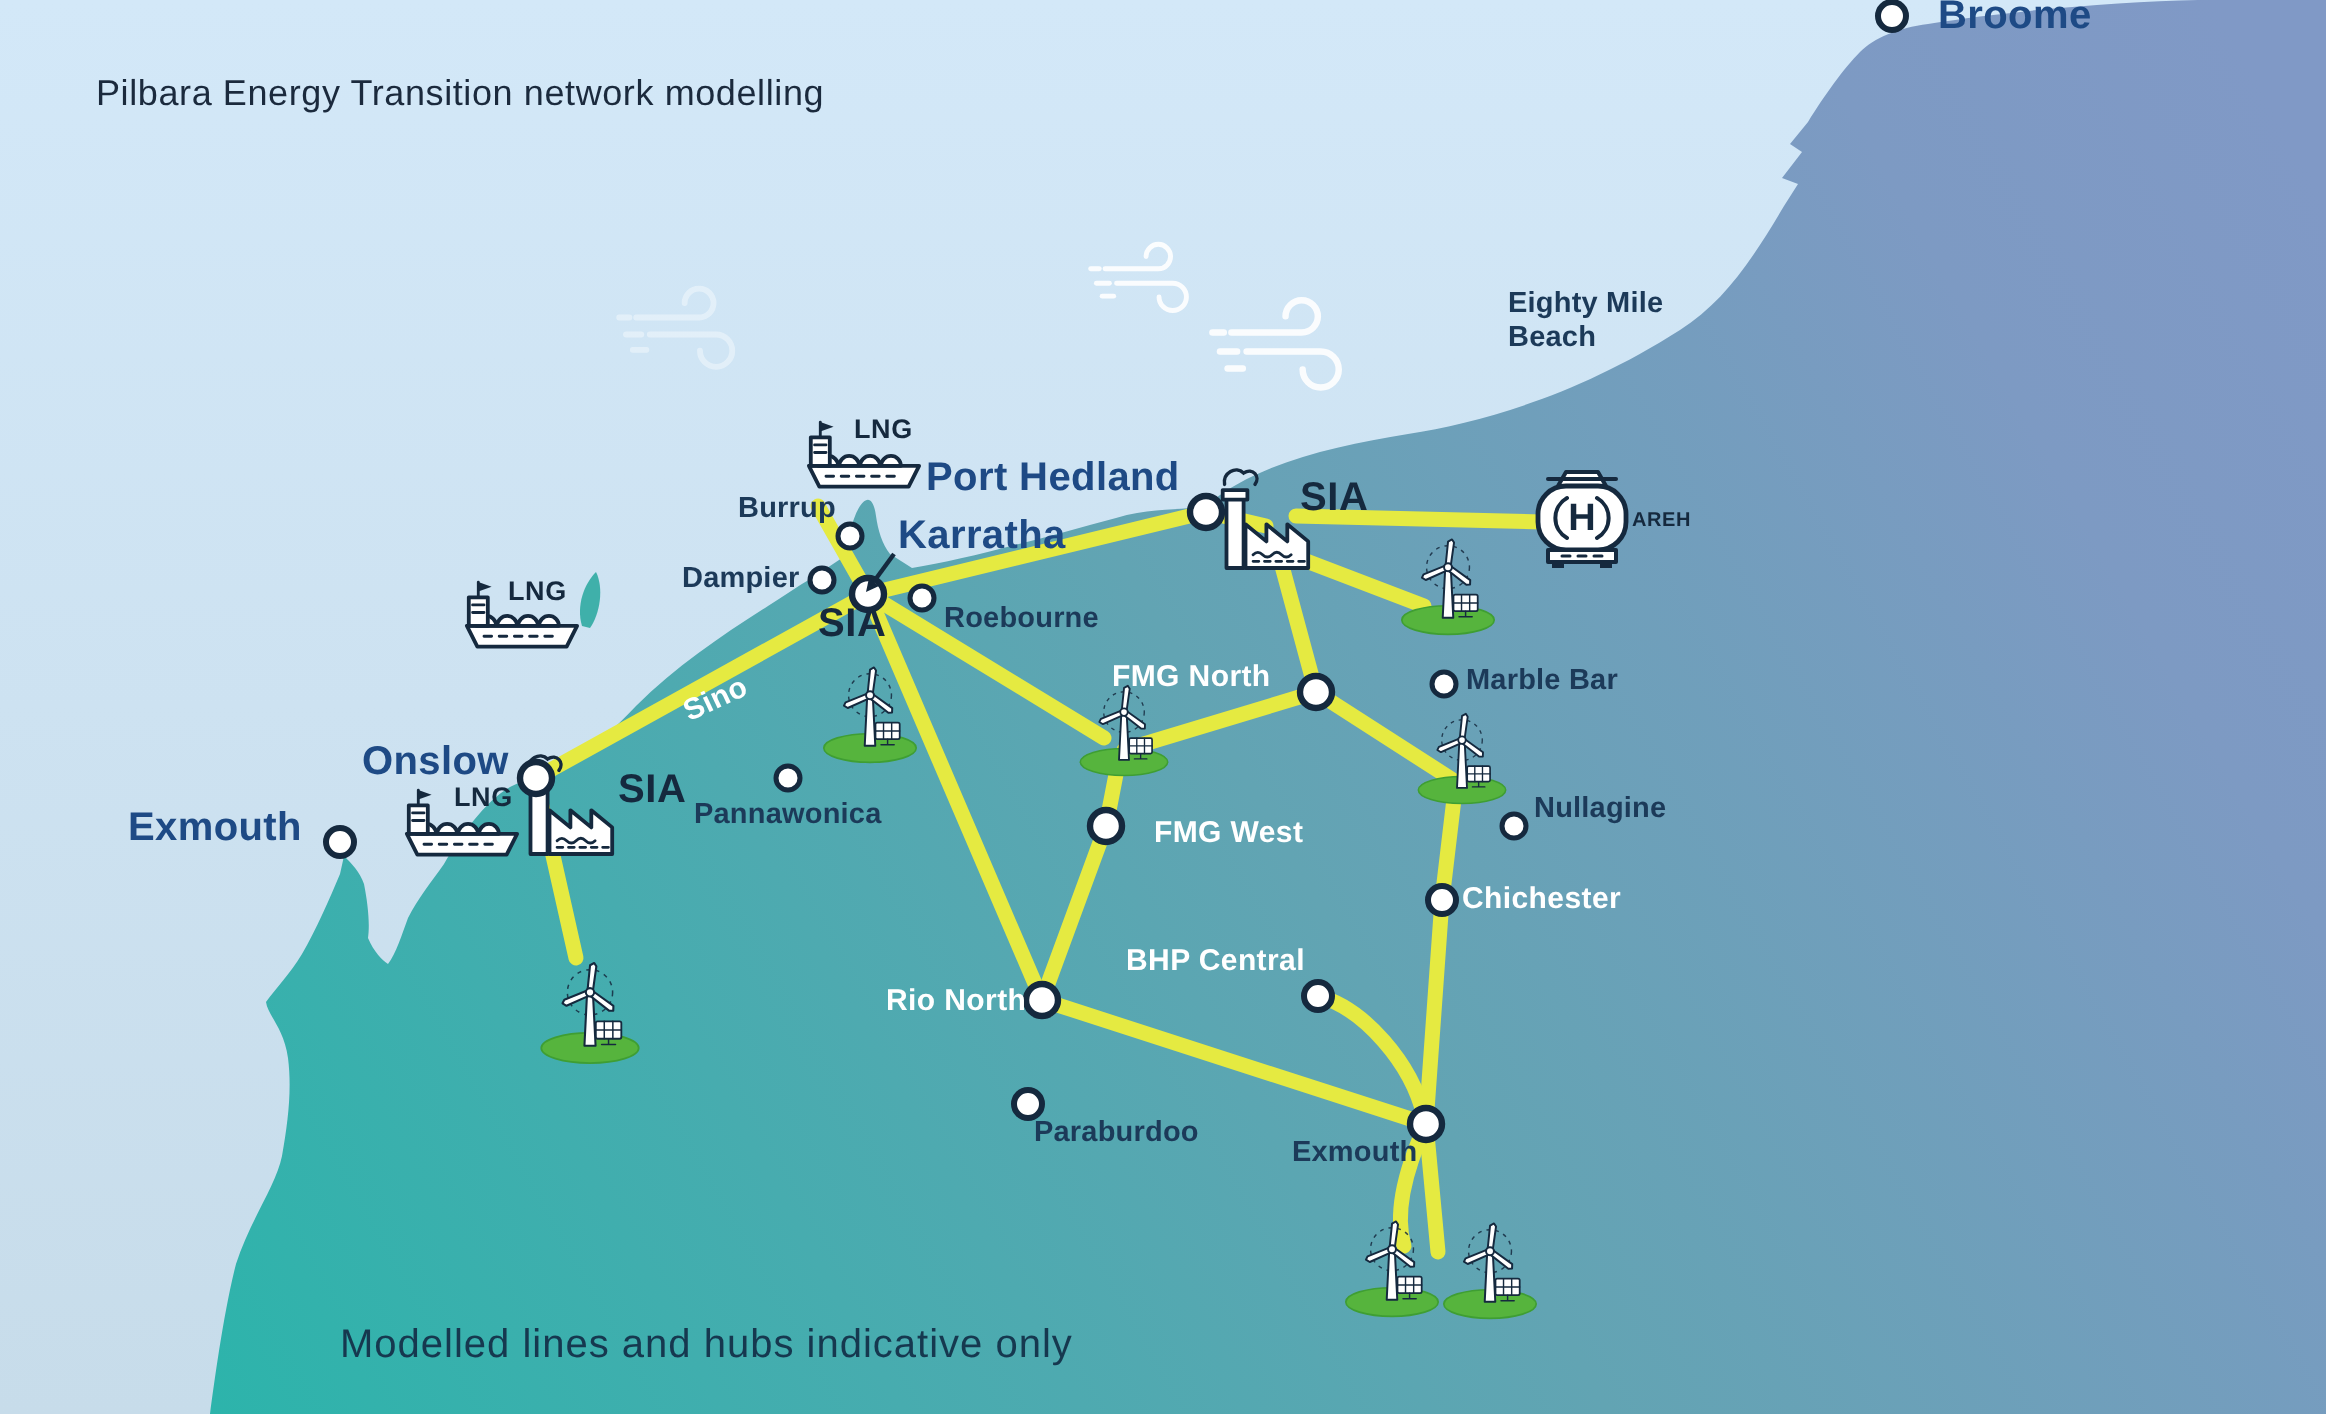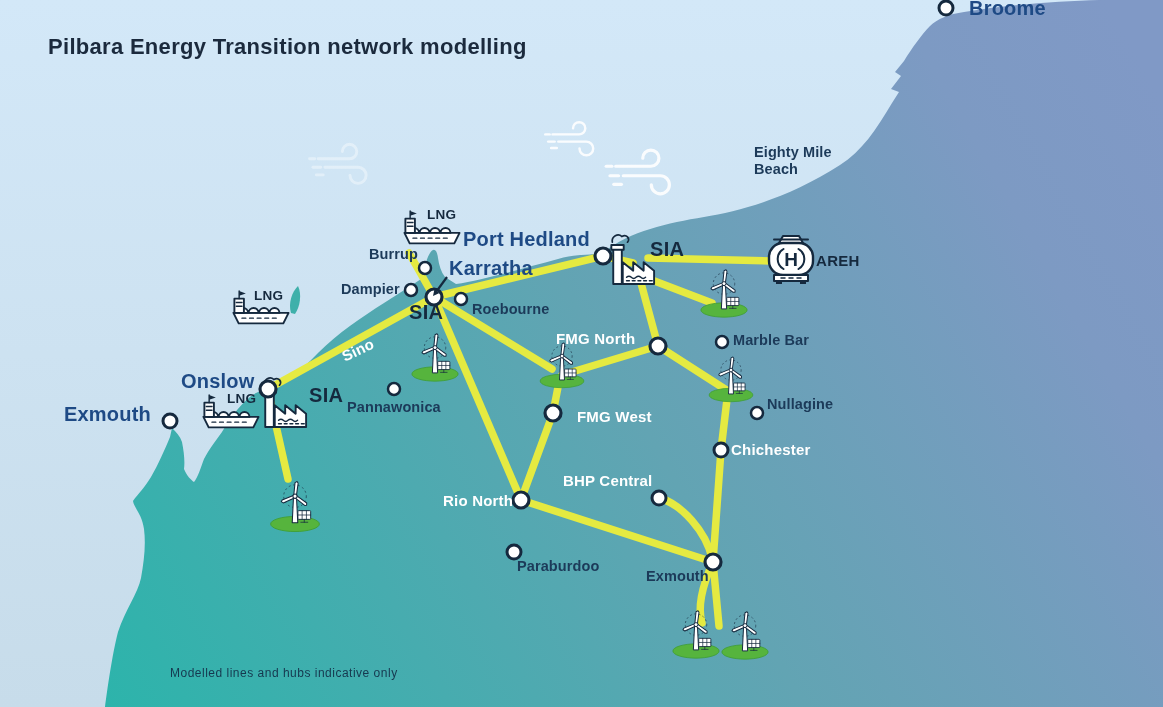--- a/index.html
+++ b/index.html
@@ -18,23 +18,23 @@
   .wtower,.whub,.wblade{fill:#fff;stroke:var(--icon_outline);stroke-width:1.8;stroke-linejoin:round;}
   .wdash{fill:none;stroke:var(--icon_outline);stroke-width:1.3;stroke-dasharray:3.5 4.5;opacity:.85;}
   .gust{stroke:var(--gust);stroke-width:3.4;fill:none;stroke-linecap:round;}
   .tankH{font:700 19px "Liberation Sans",sans-serif;fill:var(--icon_outline);text-anchor:middle;dominant-baseline:central;}
   
   .lbl{position:absolute;transform:translate(0,-50%);line-height:1.18;white-space:pre-line;letter-spacing:.2px;}
   .lbl.major{font-size:20px;font-weight:700;color:var(--major_label);}
   .lbl.town{font-size:14.5px;font-weight:700;color:var(--town_label);letter-spacing:.1px;}
   .lbl.hub{font-size:15px;font-weight:700;color:var(--hub_label);}
   .lbl.icon{font-size:20px;font-weight:700;color:var(--icon_label);letter-spacing:.3px;}
-  .title{position:absolute;transform:translate(0,-50%);font-size:22px;font-weight:700;
+  .title{position:absolute;transform:translate(0,-50%);font-size:18px;font-weight:400;
          color:var(--title_color);letter-spacing:.3px;}
-  .footnote{position:absolute;transform:translate(0,-50%);font-size:12px;font-weight:400;
+  .footnote{position:absolute;transform:translate(0,-50%);font-size:20px;font-weight:400;
          color:var(--footnote_color);letter-spacing:.5px;}
 </style>
 </head>
 <body>
 
 <div class="stage">
 
   <svg id="map" width="1163" height="707" viewBox="0 0 1163 707">
     <defs>
       <linearGradient id="oceanGrad" x1="0" y1="0" x2="0" y2="1">
@@ -232,15 +232,15 @@
       <div class="lbl hub" style="left: 443px; top: 501px; transform: translate(0px, -50%);">Rio North</div>
       <div class="lbl hub" style="left: 563px; top: 481px; transform: translate(0px, -50%); text-align: right;">BHP Central</div>
       <div class="lbl hub" style="left: 731px; top: 450px; transform: translate(0px, -50%);">Chichester</div>
       <div class="lbl hub" style="left: 358px; top: 350px; transform: translate(-50%, -50%) rotate(-25deg);">Sino</div>
       <div class="lbl icon" style="left: 427px; top: 215px; font-size: 13.5px; transform: translate(0px, -50%);">LNG</div>
       <div class="lbl icon" style="left: 254px; top: 296px; font-size: 13.5px; transform: translate(0px, -50%);">LNG</div>
       <div class="lbl icon" style="left: 227px; top: 399px; font-size: 13.5px; transform: translate(0px, -50%);">LNG</div>
       <div class="lbl icon" style="left: 409px; top: 313px; transform: translate(0px, -50%);">SIA</div>
       <div class="lbl icon" style="left: 650px; top: 250px; transform: translate(0px, -50%);">SIA</div>
       <div class="lbl icon" style="left: 309px; top: 396px; transform: translate(0px, -50%);">SIA</div>
-      <div class="lbl icon" style="left: 816px; top: 261px; font-size: 15px; transform: translate(0px, -50%);">AREH</div>
+      <div class="lbl icon" style="left: 816px; top: 261px; font-size: 10px; transform: translate(0px, -50%);">AREH</div>
     </div>
 </div>
 
 </body></html>

